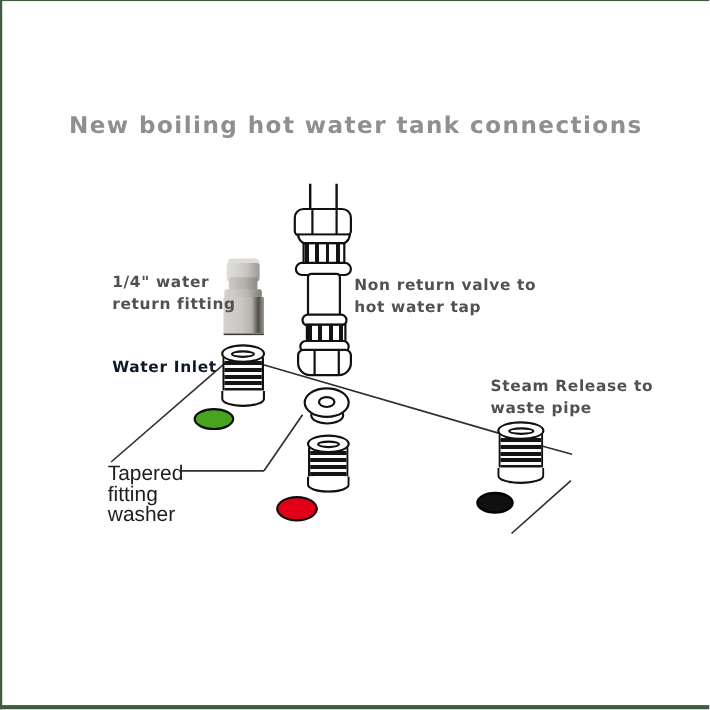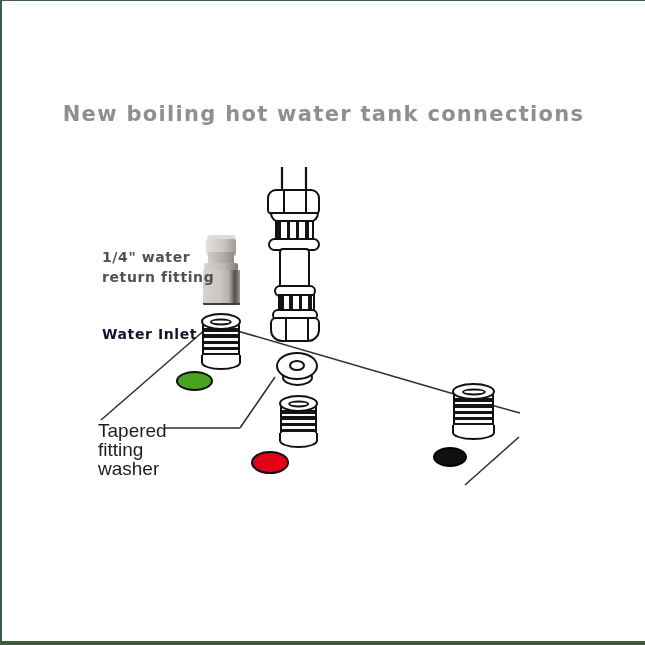--- a/index.html
+++ b/index.html
@@ -134,24 +134,30 @@
   <div class="dot" style="left: 174px; top: 370px; width: 37px; height: 20px; background-color: rgb(70, 164, 31);"></div>
   <div class="dot" style="left: 249px; top: 450px; width: 38px; height: 23px; background-color: rgb(225, 0, 22);"></div>
   <div class="dot" style="left: 431px; top: 446px; width: 34px; height: 20px; border-color: rgb(0, 0, 0); background-color: rgb(16, 16, 16);"></div>
 
   <div class="abs blabel" style="left: 100px; top: 246px; color: rgb(81, 81, 81);">
     <div>1/4" water</div>
     <div>return fitting</div>
   </div>
 
   <div class="abs blabel" style="left: 320px; top: 249px; color: rgb(81, 81, 81);">
+    <div>Non return valve to</div>
+    <div>hot water tap</div>
   </div>
 
   <div class="abs blabel" style="left: 100px; top: 323px; color: #0f172a;">Water Inlet</div>
 
+  <div class="abs blabel" style="left: 444px; top: 340px; color: rgb(81, 81, 81);">
+    <div>Steam Release to</div>
+    <div>waste pipe</div>
+  </div>
 
   <div class="abs plainlabel" style="left:96px;top:420px;">
     <div>Tapered</div>
     <div>fitting</div>
     <div>washer</div>
   </div>
 
 </div>
 
 </body></html>

